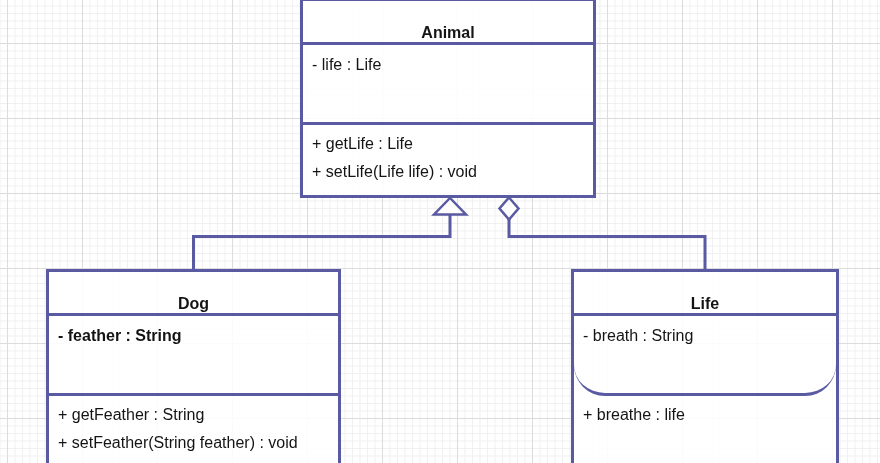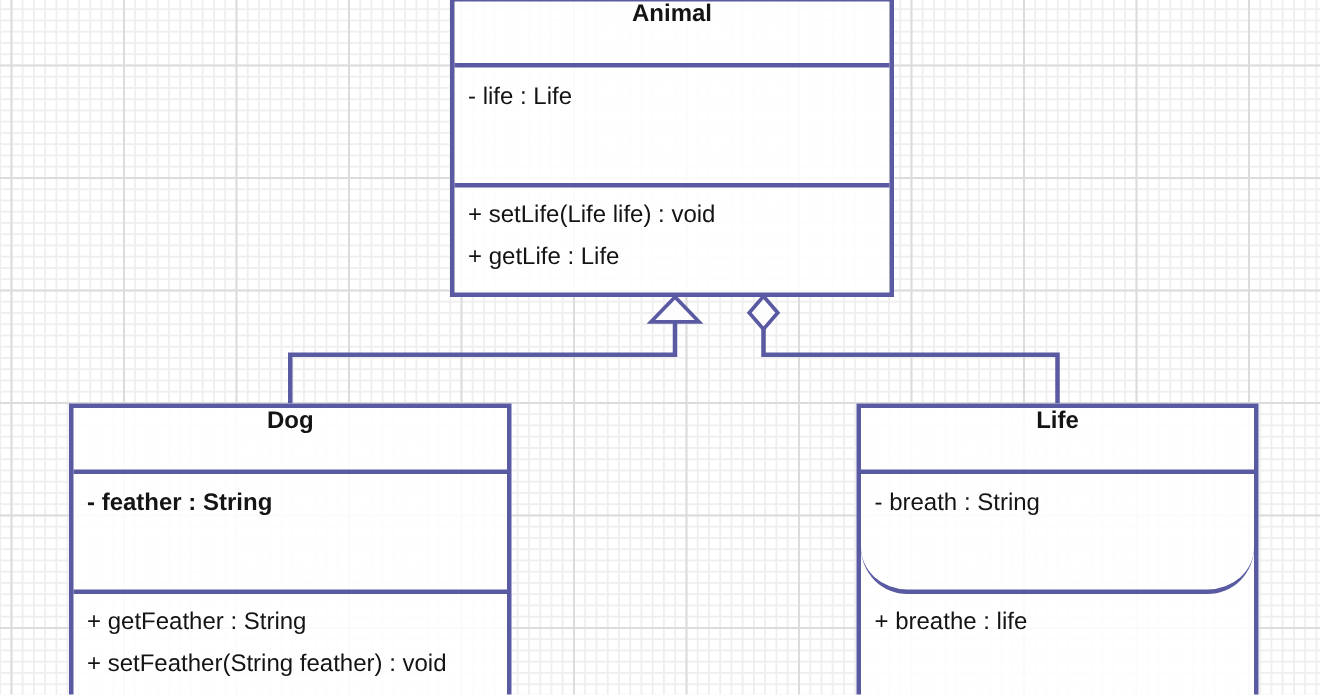--- a/index.html
+++ b/index.html
@@ -34,21 +34,21 @@
     background:var(--fill);
     color:var(--text);
     font-size:16px;
     display:flex;
     flex-direction:column;
   }
   .uml-header{
     flex:0 0 44px;
     border-bottom:3px solid var(--stroke);
     font-weight:bold;
-    display:flex;align-items:flex-start;justify-content:center;
+    display:flex;align-items:flex-end;justify-content:center;
   }
   .uml-section{padding:6px 9px;}
   .uml-section.attrs{border-bottom:3px solid var(--stroke);}
   .uml-section.methods{flex:1 1 auto;padding-top:5px;}
   .uml-member{line-height:28px;white-space:nowrap;}
   #class-animal{left:300px;top:-2px;width:296px;height:200px;}
   #class-animal .uml-section.attrs{flex:0 0 80px;}
   #class-dog{left:46px;top:269px;width:295px;height:224px;}
   #class-dog .uml-section.attrs{flex:0 0 80px;font-weight:bold;}
   #class-life{left:571px;top:269px;width:268px;height:224px;}
@@ -69,22 +69,22 @@
 </svg>
 
 <div class="uml-class" id="class-animal">
   <div class="uml-header">
     <span>Animal</span>
   </div>
   <div class="uml-section attrs">
     <div class="uml-member">- life : Life</div>
   </div>
   <div class="uml-section methods">
+    <div class="uml-member">+ getLife : Life</div>
     <div class="uml-member">+ setLife(Life life) : void</div>
-    <div class="uml-member">+ getLife : Life</div>
   </div>
 </div>
 
 <div class="uml-class" id="class-dog">
   <div class="uml-header">
     <span>Dog</span>
   </div>
   <div class="uml-section attrs">
     <div class="uml-member">- feather : String</div>
   </div>

